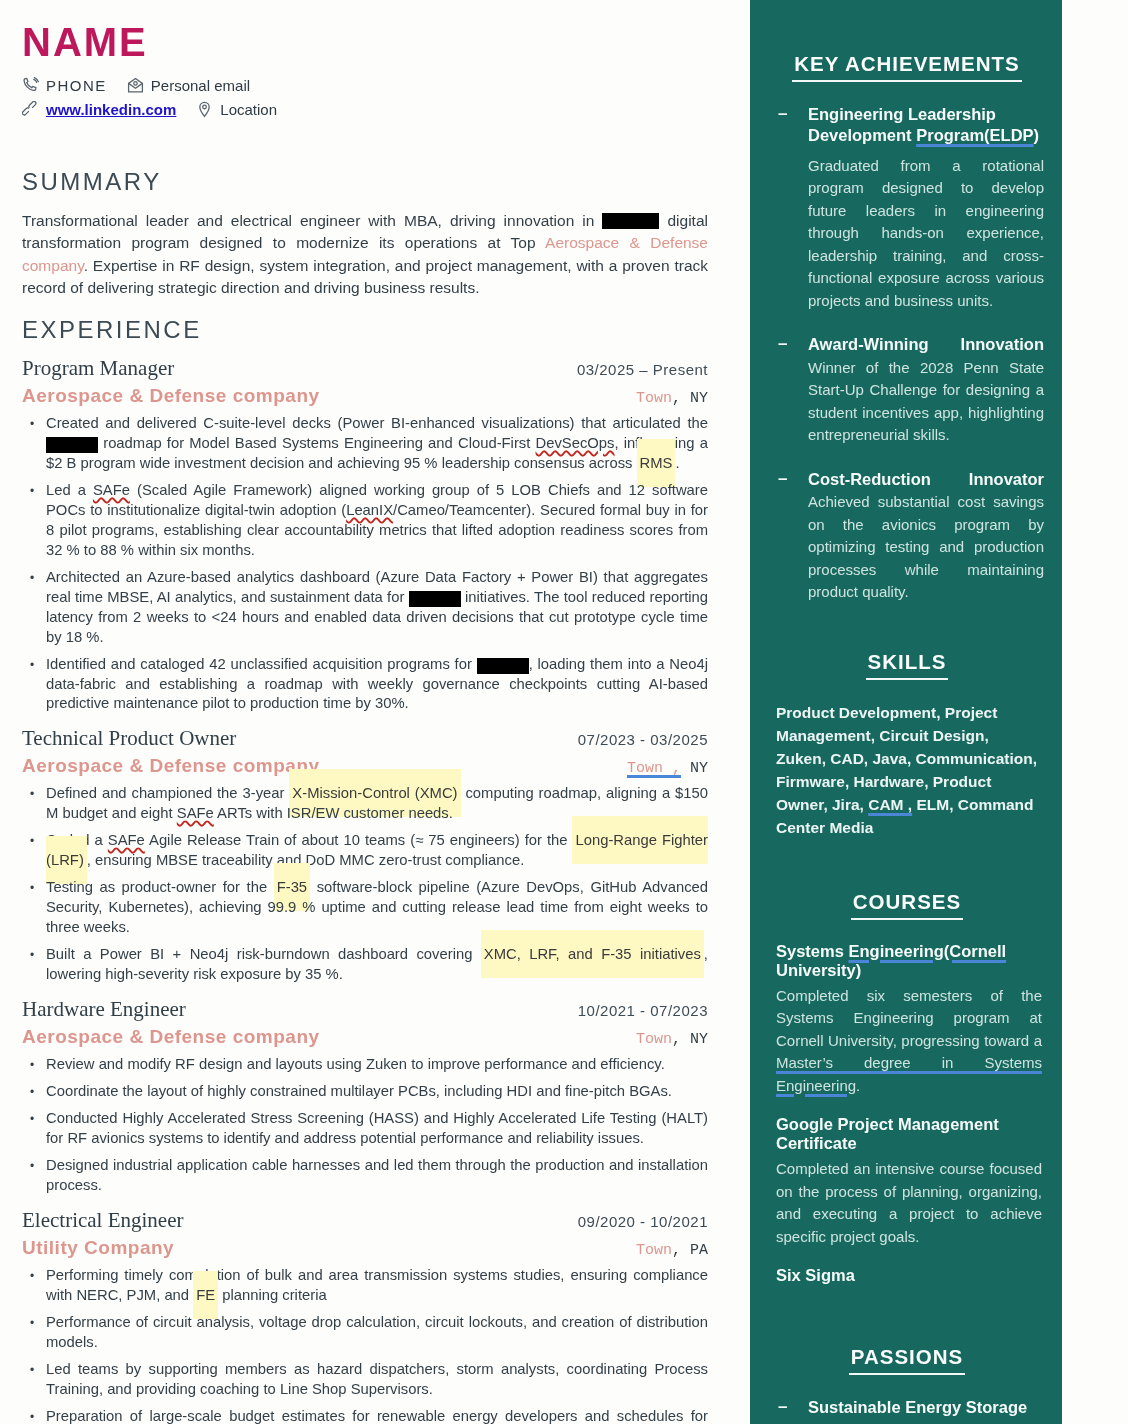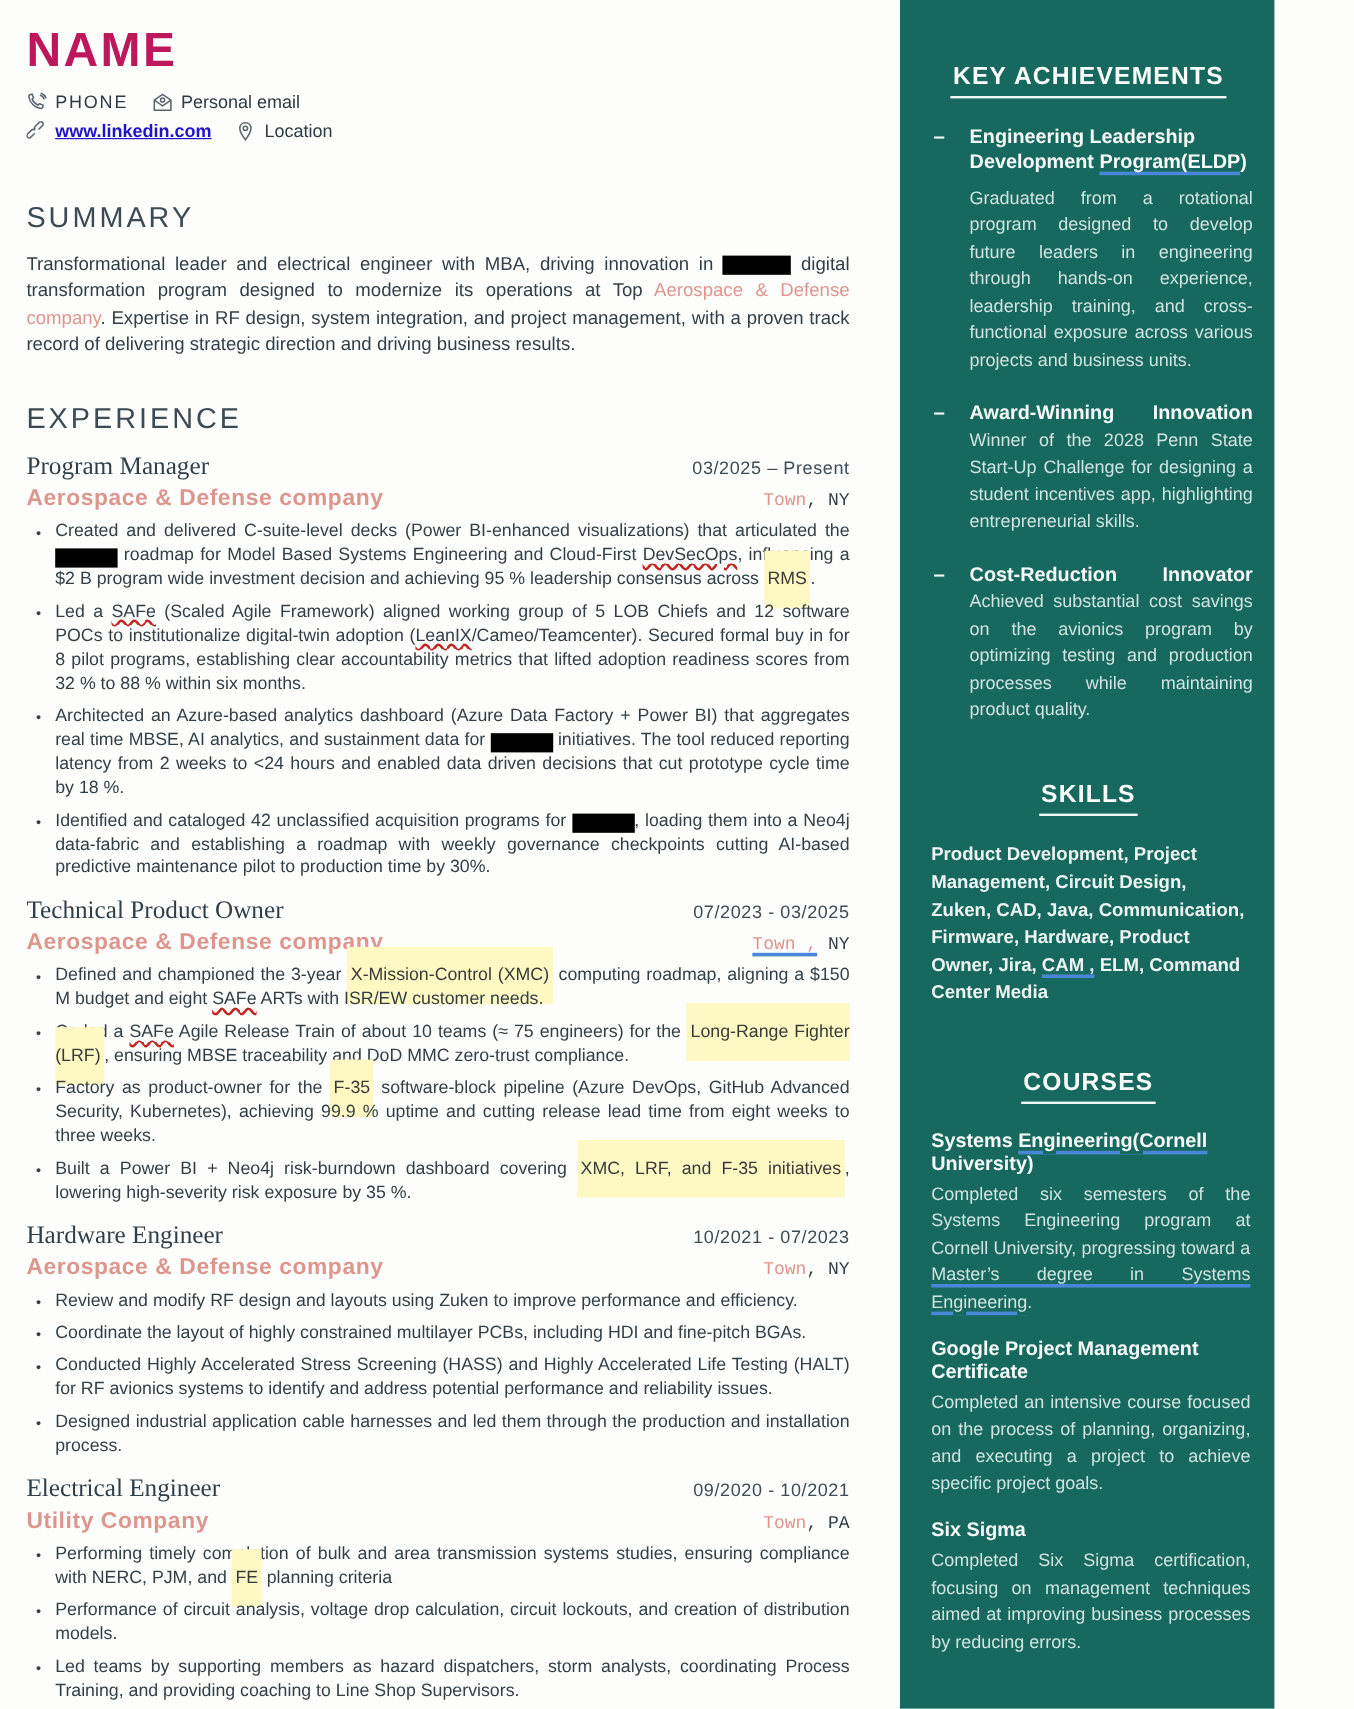--- a/index.html
+++ b/index.html
@@ -12,21 +12,21 @@
   .main { width:750px; padding:20px 42px 16px 22px; }
   h1.name { font-size:40px; font-weight:600; letter-spacing:2px; color:#be185d; margin-bottom:12px; }
   .contacts { font-size:15px; color:#2e3b44; }
   .contact-row { display:flex; align-items:center; gap:20px; margin-bottom:7px; }
   .contact-item { display:flex; align-items:center; gap:7px; }
   .contact-item svg { width:17px; height:17px; stroke:#5a646c; fill:none; stroke-width:1.2; }
   .c-phone { letter-spacing:1.5px; }
   .link { color:#1f13cb; font-weight:700; text-decoration:underline; }
   h2.sec { font-size:24px; font-weight:500; letter-spacing:2.5px; color:#3b4a53; }
   .sec-summary { margin-top:50px; margin-bottom:14px; }
-  .sec-experience { margin-top:36px; margin-bottom:6px; }
+  .sec-experience { margin-top:16px; margin-bottom:6px; }
   p.summary { font-size:15.5px; line-height:1.45; text-align:justify; color:#333f47; }
   .salmon { color:#dd968e; }
   .row { display:flex; justify-content:space-between; align-items:baseline; }
   .job { margin-top:12px; }
   .job-title { font-size:21px; font-weight:500; color:#2f3e47;font-family:Liberation Serif, serif; }
   .dates { font-size:15px; color:#3d4c55; letter-spacing:0.5px; white-space:nowrap; }
   .company { font-size:19px; font-weight:600; letter-spacing:0.5px; color:#dd968e; margin-top:4px; }
   .loc { font-size:15px; color:#333f47;font-family:Liberation Mono, monospace; }
   ul.bullets { list-style:none; margin-top:7px; }
   ul.bullets li {
@@ -125,21 +125,21 @@
       <h3 class="job-title">Technical Product Owner</h3>
       <span class="dates">07/2023 - 03/2025</span>
     </div>
     <div class="row">
       <span class="company">Aerospace &amp; Defense company</span>
       <span class="loc"><span class="salmon u-blu">Town ,</span><span> NY</span></span>
     </div>
     <ul class="bullets">
       <li><span>Defined and championed the 3-year </span><span class="redact">X-Mission-Control (XMC)</span><span> computing roadmap, aligning a $150 M budget and eight </span><span class="u-sq">SAFe</span><span> ARTs with ISR/EW customer needs.</span></li>
       <li><span>Co-led a </span><span class="u-sq">SAFe</span><span> Agile Release Train of about 10 teams (≈ 75 engineers) for the </span><span class="redact">Long-Range Fighter (LRF)</span><span>, ensuring MBSE traceability and DoD MMC zero-trust compliance.</span></li>
-      <li><span>Factory as product-owner for the </span><span class="redact">F-35</span><span> software-block pipeline (Azure DevOps, GitHub Advanced Security, Kubernetes), achieving 99.9 % uptime and cutting release lead time from eight weeks to three weeks.</span></li>
+      <li><span>Testing as product-owner for the </span><span class="redact">F-35</span><span> software-block pipeline (Azure DevOps, GitHub Advanced Security, Kubernetes), achieving 99.9 % uptime and cutting release lead time from eight weeks to three weeks.</span></li>
       <li><span>Built a Power BI + Neo4j risk-burndown dashboard covering </span><span class="redact">XMC, LRF, and F-35 initiatives</span><span>, lowering high-severity risk exposure by 35 %.</span></li>
     </ul>
   </section>
 
   <section class="job">
     <div class="row">
       <h3 class="job-title">Hardware Engineer</h3>
       <span class="dates">10/2021 - 07/2023</span>
     </div>
     <div class="row">
@@ -203,21 +203,20 @@
     <div class="course-item">
       <h4 class="course-title"><span>Systems </span><span class="u-blu">Engineering(Cornell</span><span> University)</span></h4>
       <p class="course-body"><span>Completed six semesters of the Systems Engineering program at Cornell University, progressing toward a </span><span class="u-blu">Master’s degree in Systems Engineering</span><span>.</span></p>
     </div>
     <div class="course-item">
       <h4 class="course-title"><span>Google Project Management Certificate</span></h4>
       <p class="course-body"><span>Completed an intensive course focused on the process of planning, organizing, and executing a project to achieve specific project goals.</span></p>
     </div>
     <div class="course-item">
       <h4 class="course-title"><span>Six Sigma</span></h4>
-      <p class="course-body"><span>Completed Six Sigma certification, focusing on management techniques aimed at improving business processes by reducing errors.</span></p>
     </div>
   </div>
 
   <div class="sb-sec-passions">
     <h2 class="sb-h"><span>PASSIONS</span></h2>
     <div class="dash-item">
       <strong class="ach-title t-block">Sustainable Energy Storage</strong>
       <p class="ach-body">Passionate about converting end-of-life waste into energy storage, ultimately fostering a cleaner, more affordable energy future for everyone.</p>
     </div>
   </div>

